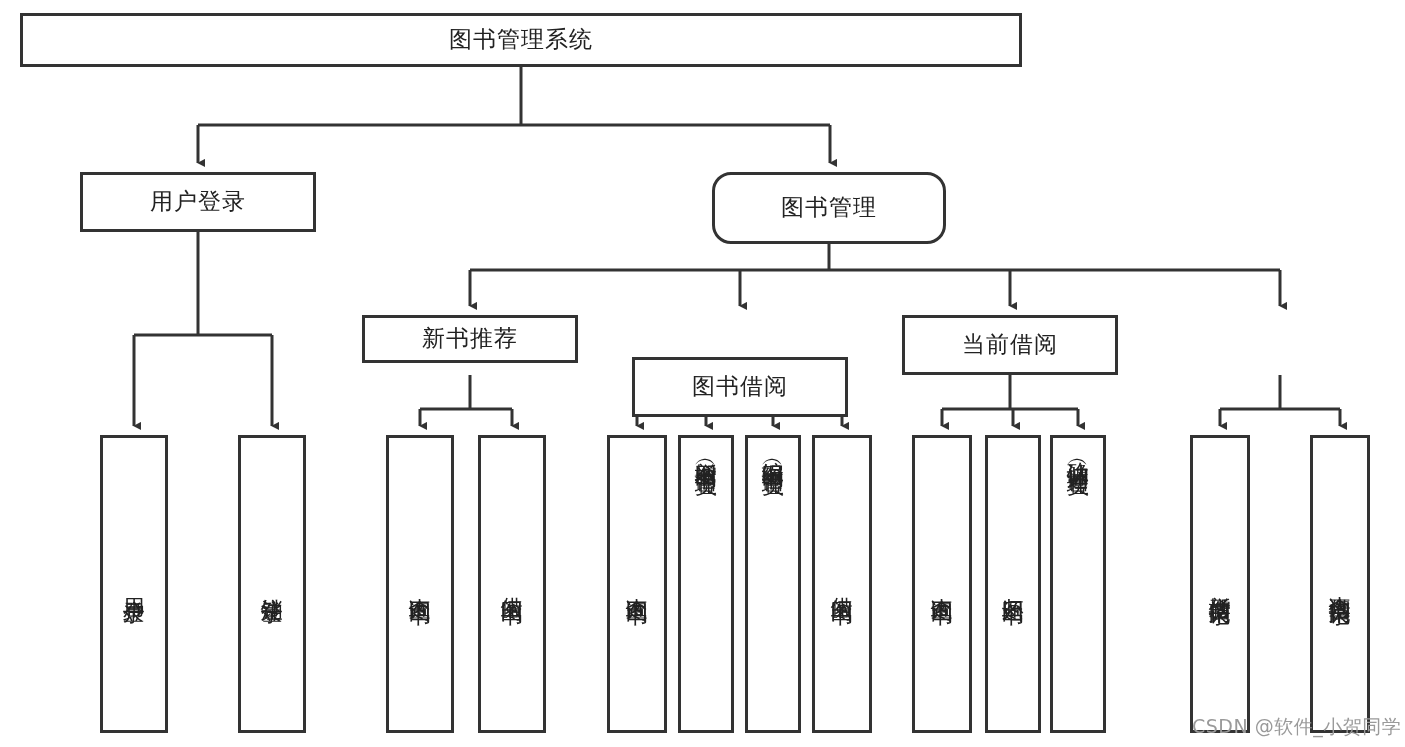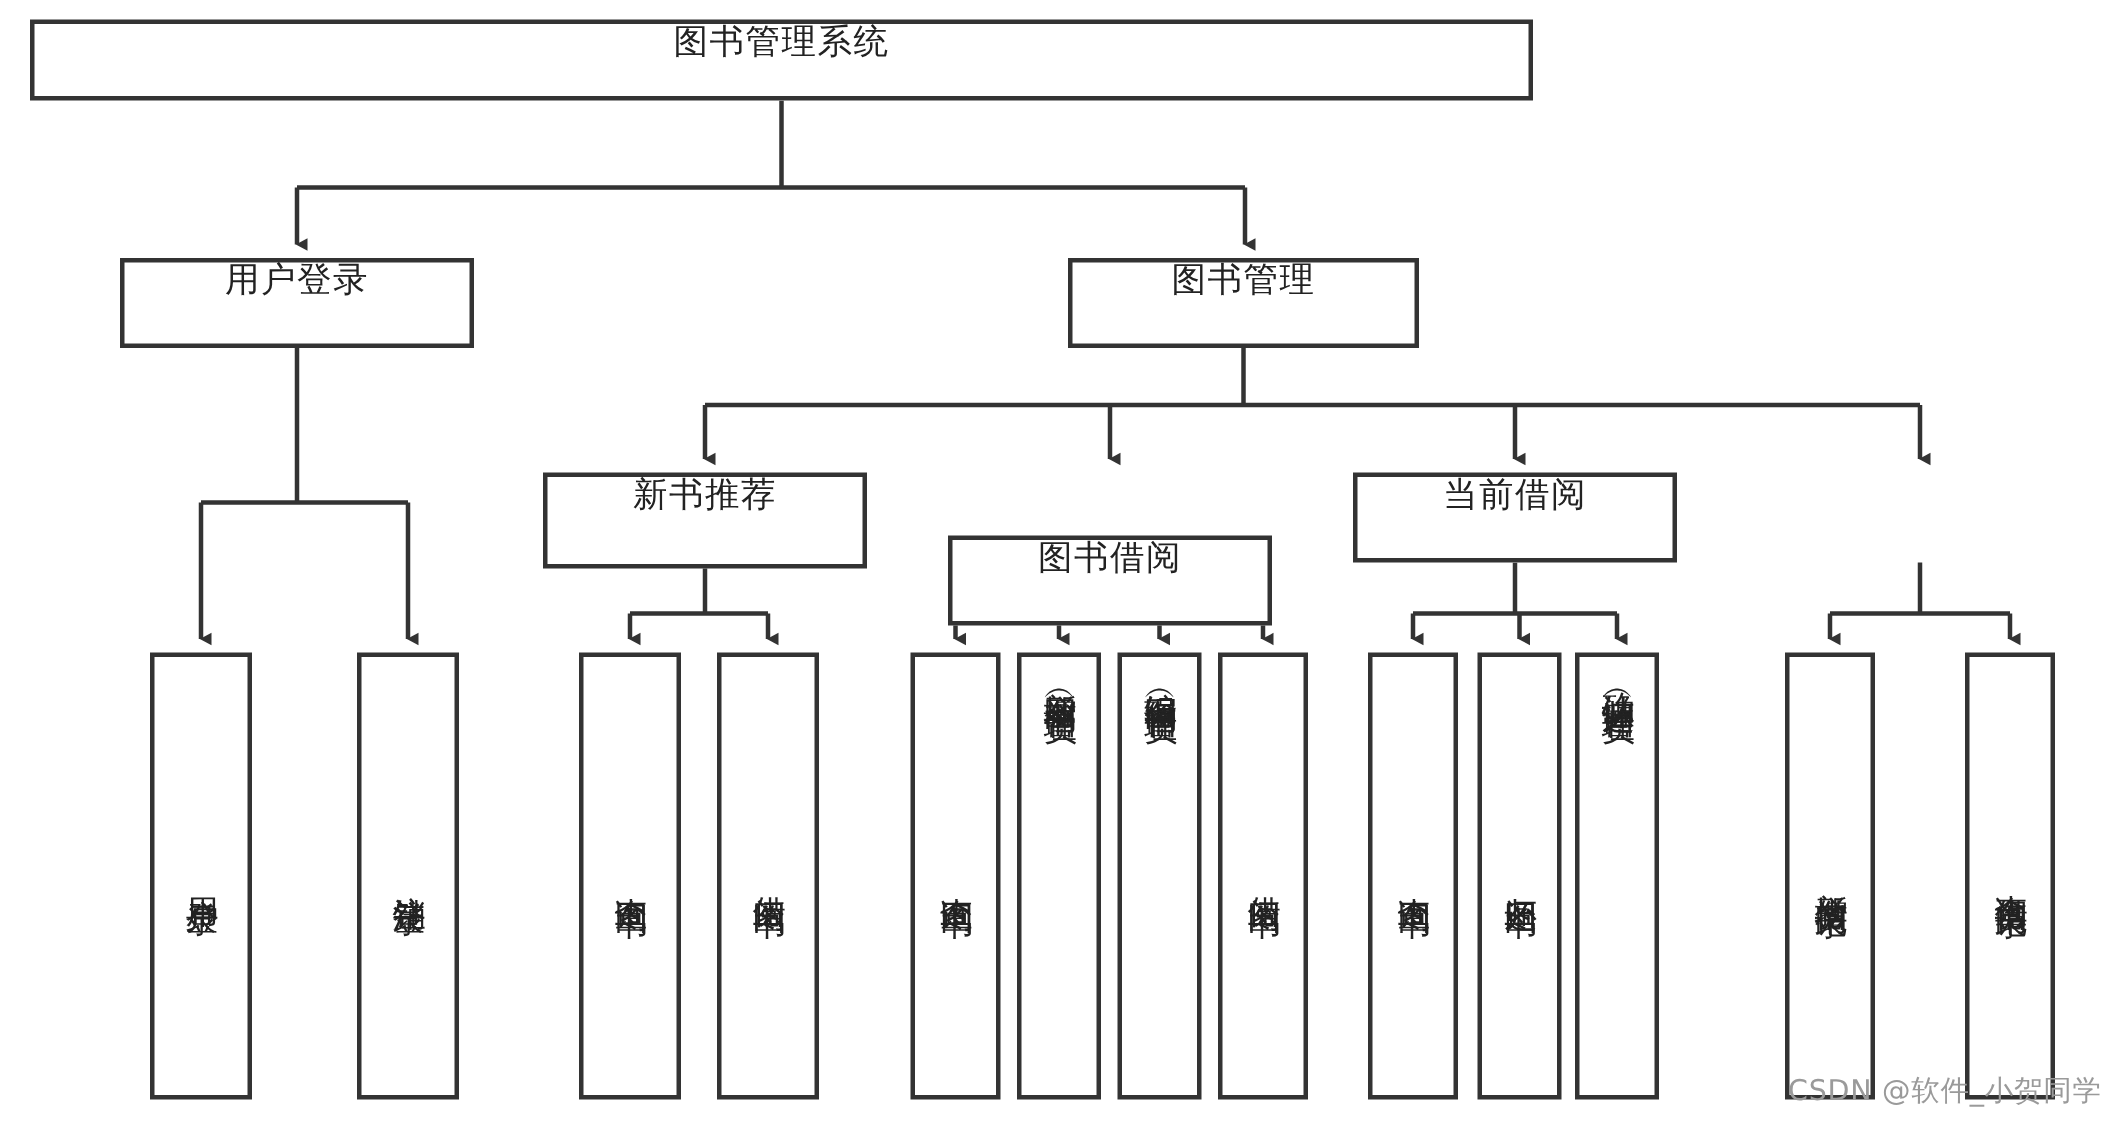--- a/index.html
+++ b/index.html
@@ -24,20 +24,21 @@
     left: 0; top: 0;
     width: 1405px;
     height: 747px;
   }
   .node {
     position: absolute;
     box-sizing: border-box;
     border: 3px solid #333333;
     background: #ffffff;
     display: flex;
+    align-items: center;
     justify-content: center;
     color: #222222;
   }
   .node.horizontal .node-label {
     writing-mode: horizontal-tb;
     font-size: 23px;
     line-height: 1.1;
     letter-spacing: 1px;
     white-space: nowrap;
   }
@@ -136,25 +137,25 @@
     </g>
   </svg>
 
   <div class="node horizontal" style="left: 20px; top: 13px; width: 1002px; height: 54px; border-color: rgb(51, 51, 51); background: rgb(255, 255, 255); color: rgb(34, 34, 34);">
     <span class="node-label">图书管理系统</span>
   </div>
 
   <div class="node horizontal" style="left: 80px; top: 172px; width: 236px; height: 60px; border-color: rgb(51, 51, 51); background: rgb(255, 255, 255); color: rgb(34, 34, 34);">
     <span class="node-label">用户登录</span>
   </div>
-  <div class="node horizontal" style="left: 712px; top: 172px; width: 234px; height: 60px; border-color: rgb(51, 51, 51); background: rgb(255, 255, 255); color: rgb(34, 34, 34);">
+  <div class="node horizontal" style="left: 712px; top: 172px; width: 234px; height: 72px; border-color: rgb(51, 51, 51); background: rgb(255, 255, 255); color: rgb(34, 34, 34); border-radius: 19px;">
     <span class="node-label">图书管理</span>
   </div>
 
-  <div class="node horizontal" style="left: 362px; top: 315px; width: 216px; height: 64px; border-color: rgb(51, 51, 51); background: rgb(255, 255, 255); color: rgb(34, 34, 34);">
+  <div class="node horizontal" style="left: 362px; top: 315px; width: 216px; height: 48px; border-color: rgb(51, 51, 51); background: rgb(255, 255, 255); color: rgb(34, 34, 34);">
     <span class="node-label">新书推荐</span>
   </div>
   <div class="node horizontal" style="left: 632px; top: 315px; width: 216px; height: 60px; border-color: rgb(51, 51, 51); background: rgb(255, 255, 255); color: rgb(34, 34, 34); margin-top: 42px;">
     <span class="node-label">图书借阅</span>
   </div>
   <div class="node horizontal" style="left: 902px; top: 315px; width: 216px; height: 60px; border-color: rgb(51, 51, 51); background: rgb(255, 255, 255); color: rgb(34, 34, 34);">
     <span class="node-label">当前借阅</span>
   </div>
 
   <div class="node vertical center-text" style="left: 100px; top: 435px; width: 68px; height: 298px; border-color: rgb(51, 51, 51); background: rgb(255, 255, 255); color: rgb(34, 34, 34);">

